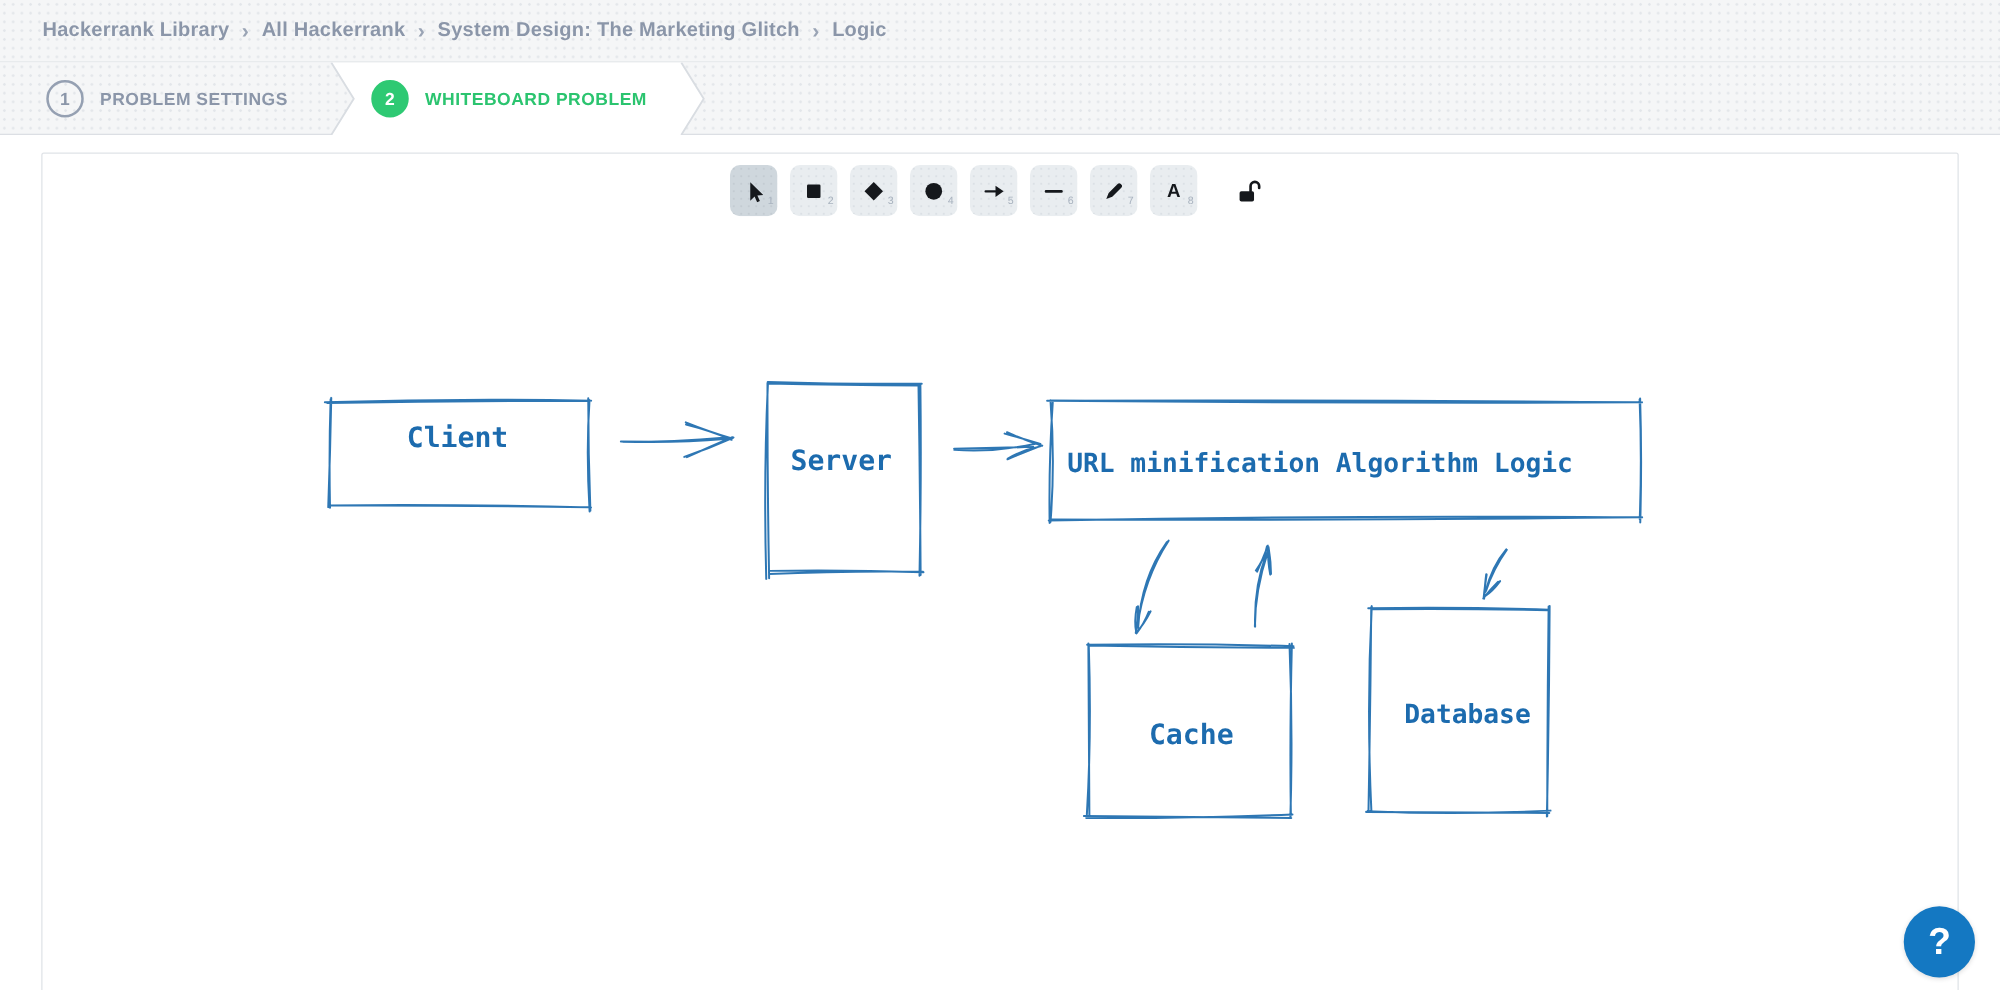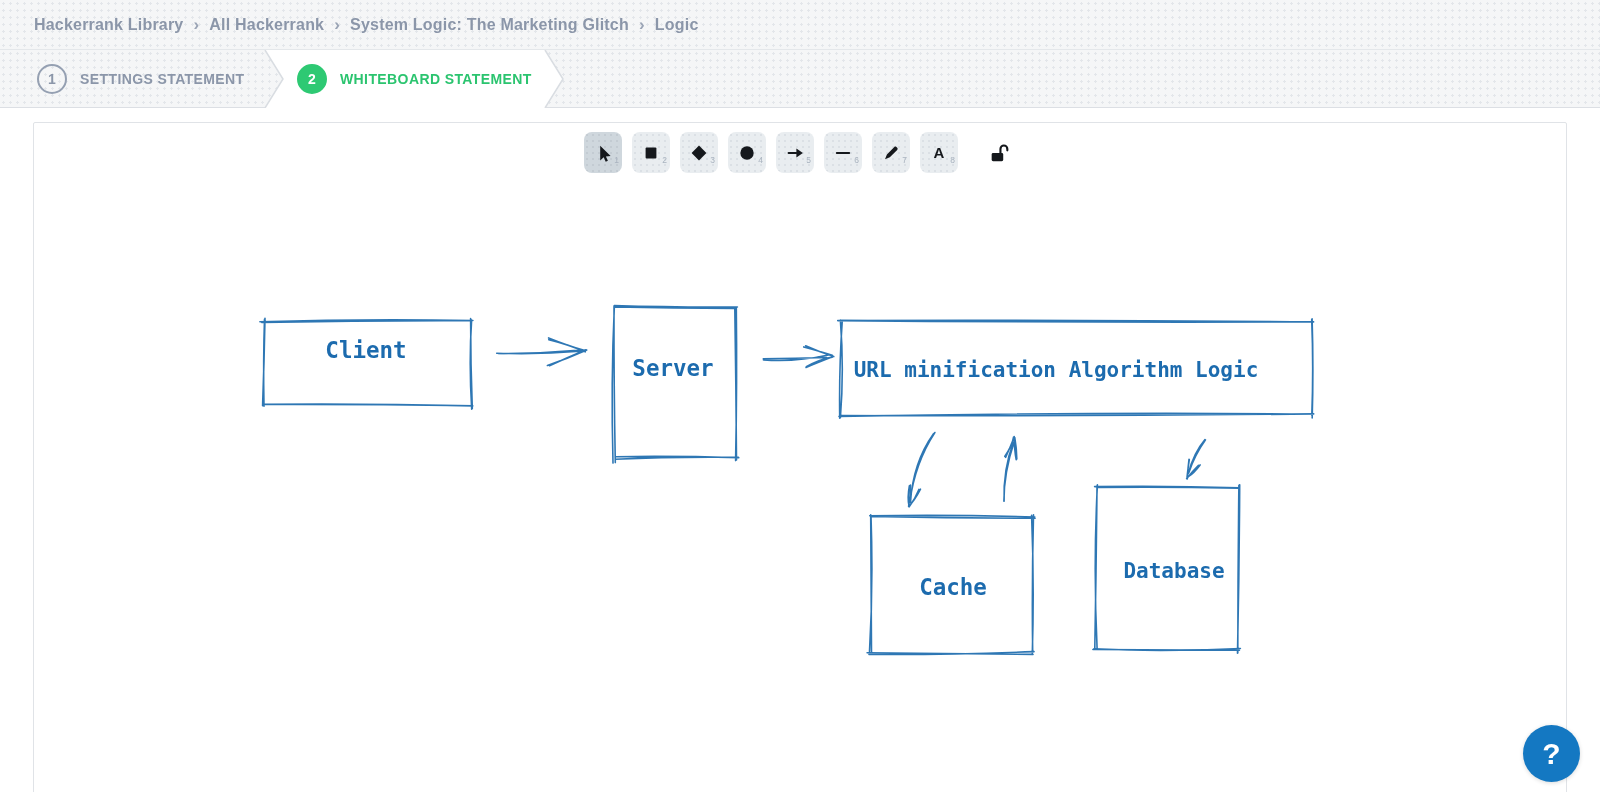--- a/index.html
+++ b/index.html
@@ -61,39 +61,39 @@
 </style>
 </head>
 <body>
 
 <header class="topbar dotted">
   <nav class="breadcrumb">
     <span class="crumb">Hackerrank Library</span>
     <span class="crumb-sep">›</span>
     <span class="crumb">All Hackerrank</span>
     <span class="crumb-sep">›</span>
-    <span class="crumb">System Logic: The Marketing Glitch</span>
+    <span class="crumb">System Design: The Marketing Glitch</span>
     <span class="crumb-sep">›</span>
     <span class="crumb">Logic</span>
   </nav>
 </header>
 
 <div class="stepbar dotted">
   <svg class="chev-svg" viewBox="0 0 1600 58" preserveAspectRatio="none">
     <polygon points="265,0 545,0 563,29 545,58 265,58 283,29" fill="#ffffff"></polygon>
     <polyline points="265,0 283,29 265,58" fill="none" stroke="#d9dde2" stroke-width="1.5"></polyline>
     <polyline points="545,0 563,29 545,58" fill="none" stroke="#d9dde2" stroke-width="1.5"></polyline>
   </svg>
   <div class="step step-1">
     <span class="num">1</span>
-    <span class="lbl">SETTINGS STATEMENT</span>
+    <span class="lbl">PROBLEM SETTINGS</span>
   </div>
   <div class="step step-2 active">
     <span class="num">2</span>
-    <span class="lbl">WHITEBOARD STATEMENT</span>
+    <span class="lbl">WHITEBOARD PROBLEM</span>
   </div>
 </div>
 
 <div class="canvas">
   <svg class="diagram" viewBox="0 0 1532 698">
       <g>
         <path d="M225.9 198.8 Q330.9 195.6 438.9 197.5 M227.8 199.4 Q332.5 197.5 437.9 197.8 M436.6 195.5 Q436.6 240.8 438.3 285.5 M437.6 197.1 Q434.8 238.5 437.7 286.2 M437.6 282.8 Q334.8 281.1 229.4 281.4 M438.8 282.9 Q334.1 280.3 229.6 281.3 M230.0 283.2 Q229.1 237.3 230.5 196.4 M228.6 282.7 Q230.2 238.2 231.0 195.3 " fill="none" stroke="#1c6bae" stroke-width="1.6" stroke-linecap="round" opacity="0.92"></path>
         <text x="332" y="234.875" text-anchor="middle" font-family="DejaVu Sans Mono, monospace" font-weight="bold" font-size="22.5" fill="#1c6bae">Client</text>
       </g>
       <g>

